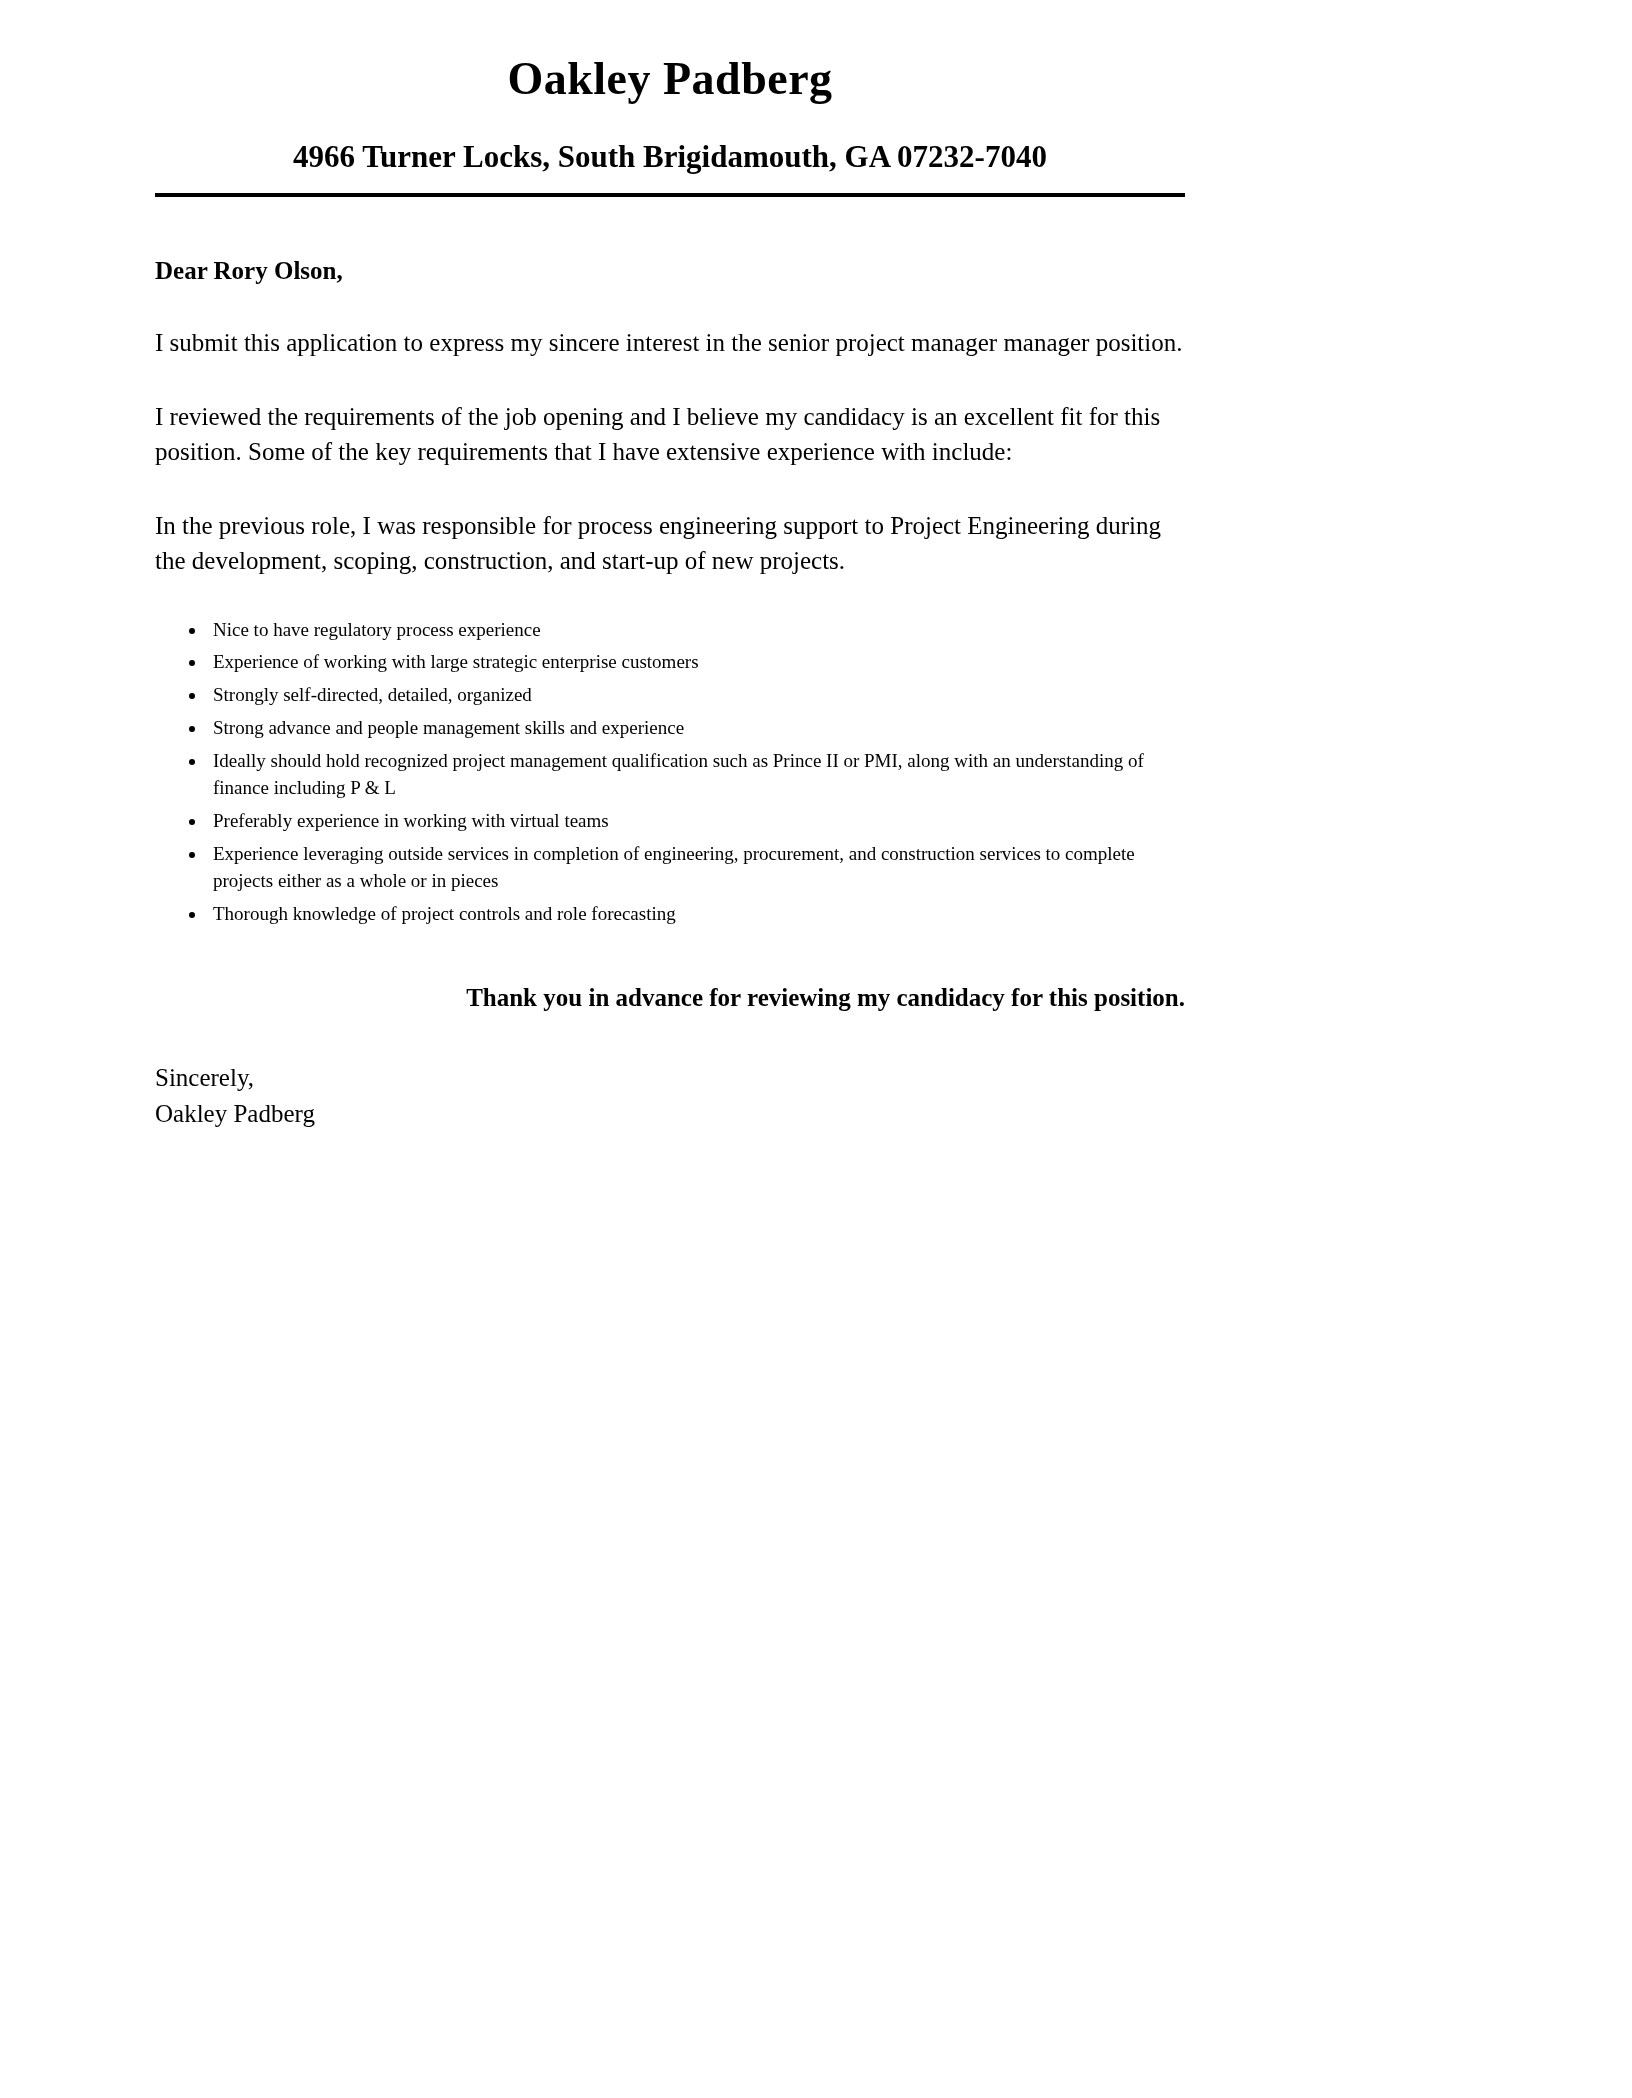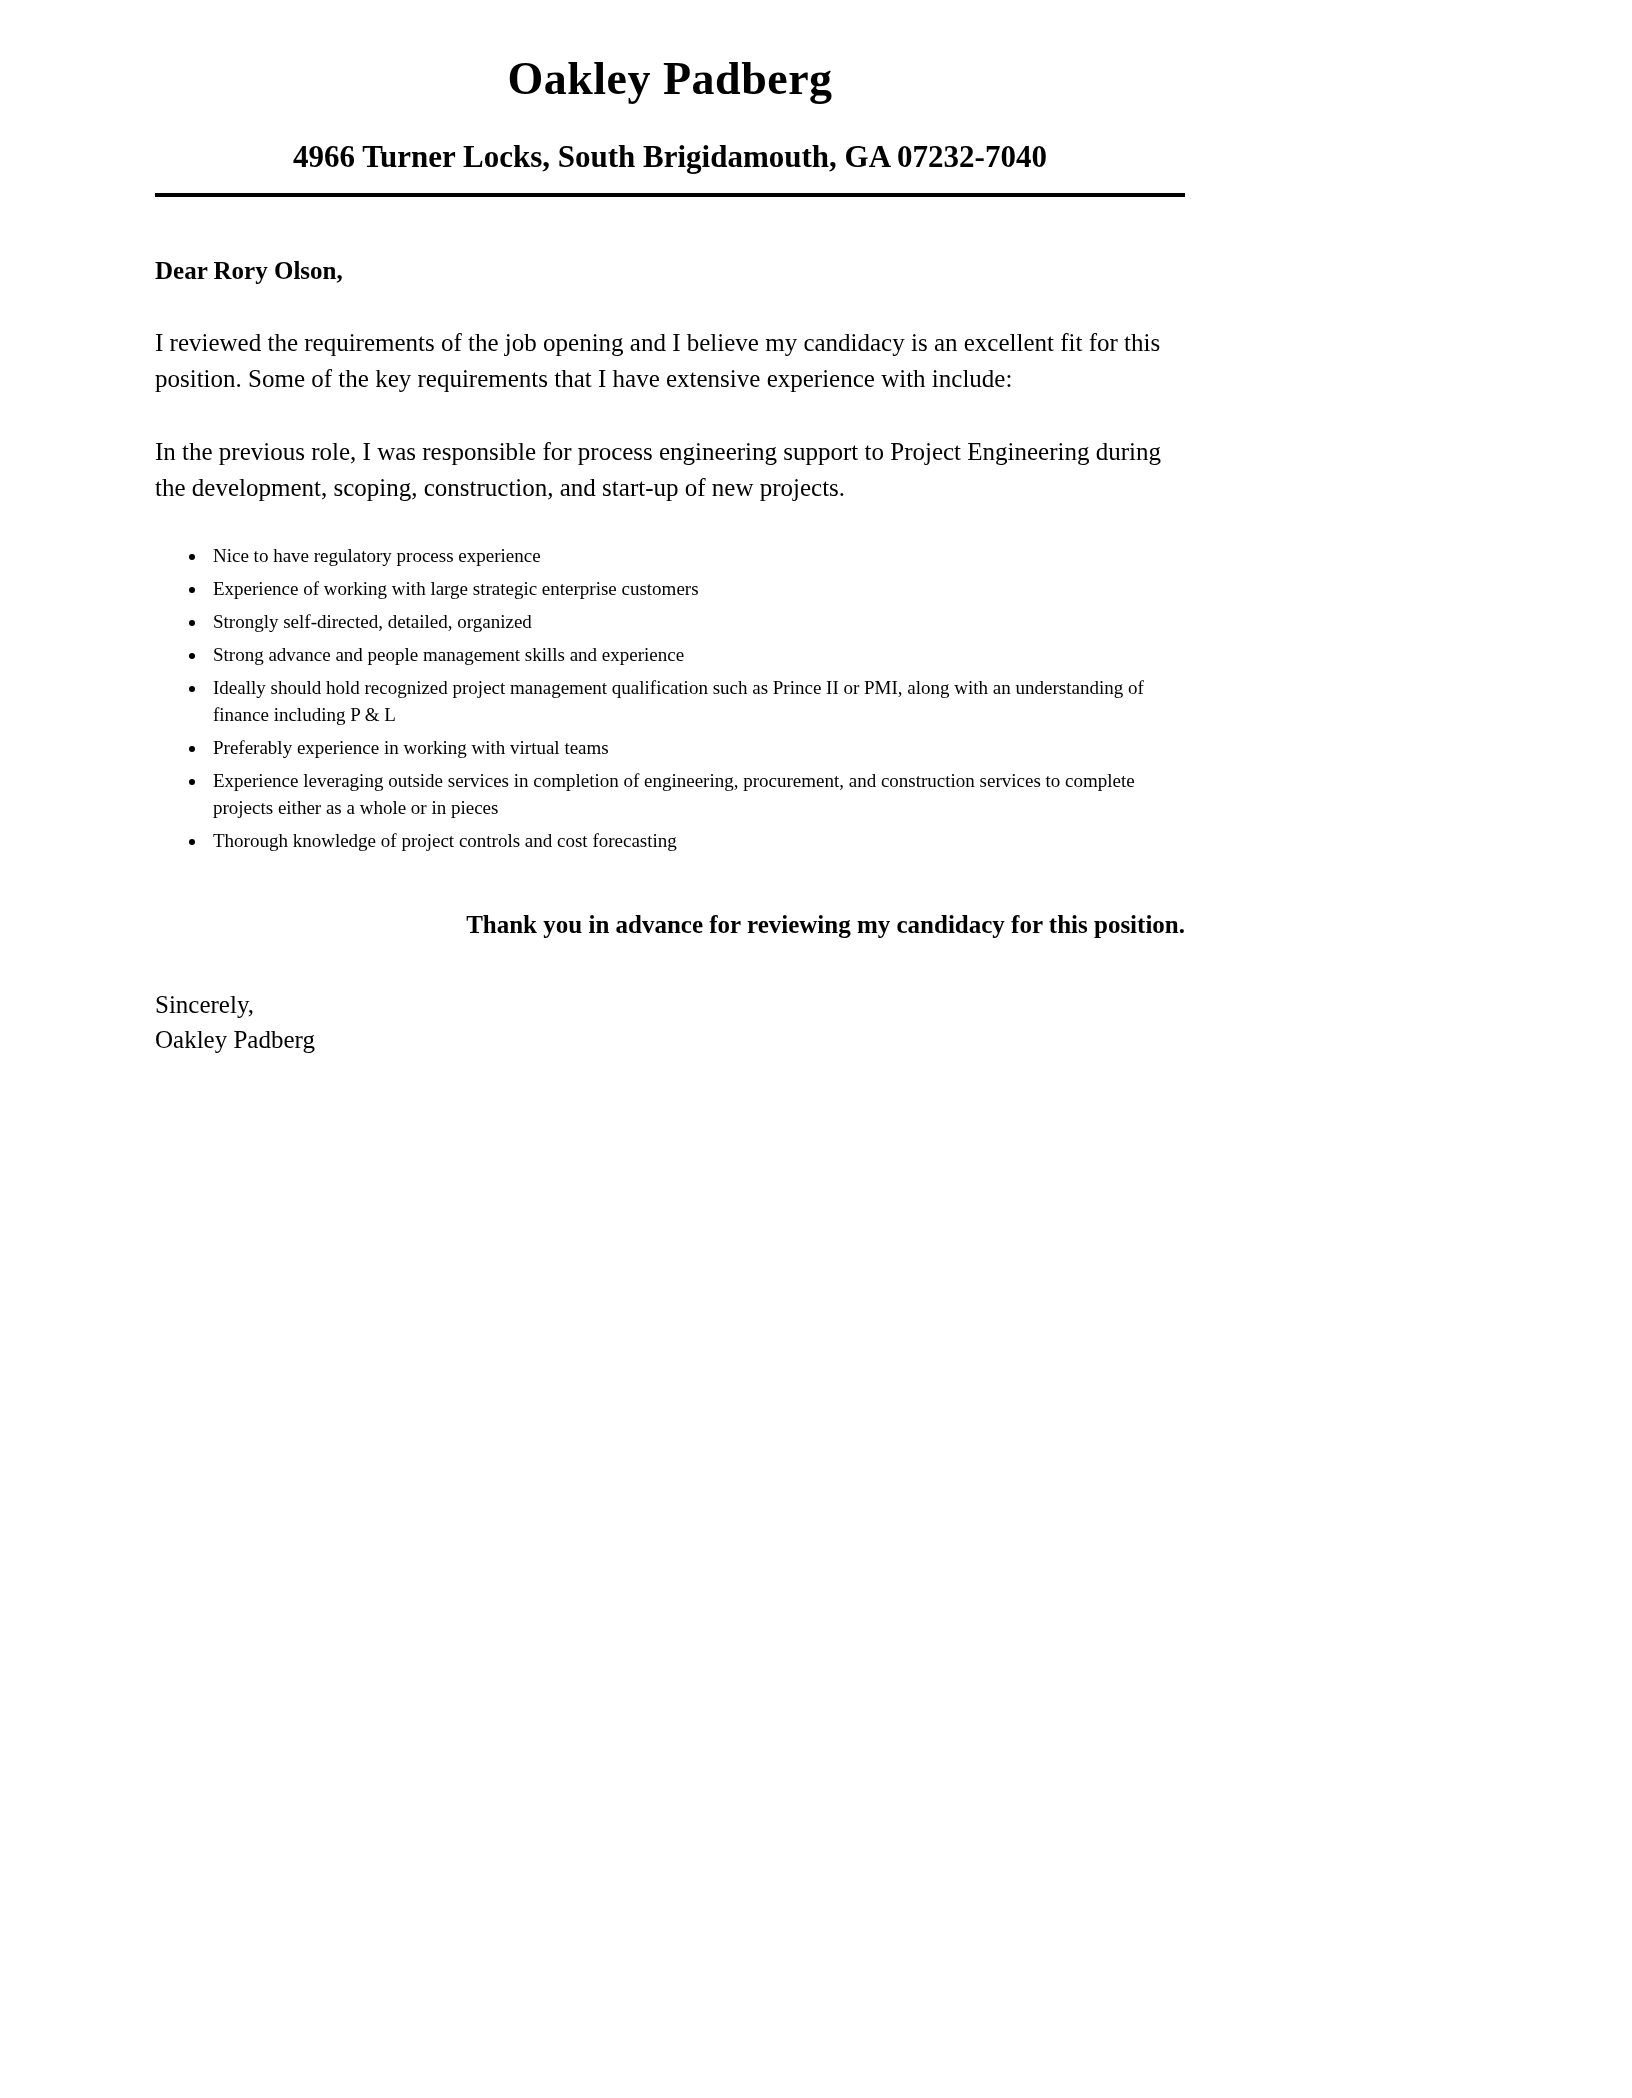--- a/index.html
+++ b/index.html
@@ -94,34 +94,35 @@
 
     <div class="doc-header">
       <div class="doc-title">Oakley Padberg</div>
       <div class="doc-address">4966 Turner Locks, South Brigidamouth, GA 07232-7040</div>
     </div>
 
     <hr class="header-rule">
 
     <div class="salutation">Dear Rory Olson,</div>
 
+    <p class="para">I submit this application to express my sincere interest in the senior project manager manager position.</p>
 
     <p class="para">I reviewed the requirements of the job opening and I believe my candidacy is an excellent fit for this position. Some of the key requirements that I have extensive experience with include:</p>
 
     <p class="para">In the previous role, I was responsible for process engineering support to Project Engineering during the development, scoping, construction, and start-up of new projects.</p>
 
     <ul class="req-list">
       <li>Nice to have regulatory process experience</li>
       <li>Experience of working with large strategic enterprise customers</li>
       <li>Strongly self-directed, detailed, organized</li>
       <li>Strong advance and people management skills and experience</li>
       <li>Ideally should hold recognized project management qualification such as Prince II or PMI, along with an understanding of finance including P &amp; L</li>
       <li>Preferably experience in working with virtual teams</li>
       <li>Experience leveraging outside services in completion of engineering, procurement, and construction services to complete projects either as a whole or in pieces</li>
-      <li>Thorough knowledge of project controls and cost forecasting</li>
+      <li>Thorough knowledge of project controls and role forecasting</li>
     </ul>
 
     <p class="thanks">Thank you in advance for reviewing my candidacy for this position.</p>
 
     <div class="signoff">Sincerely,</div>
 
     <div class="signature">Oakley Padberg</div>
 
   </div>
 </div>

